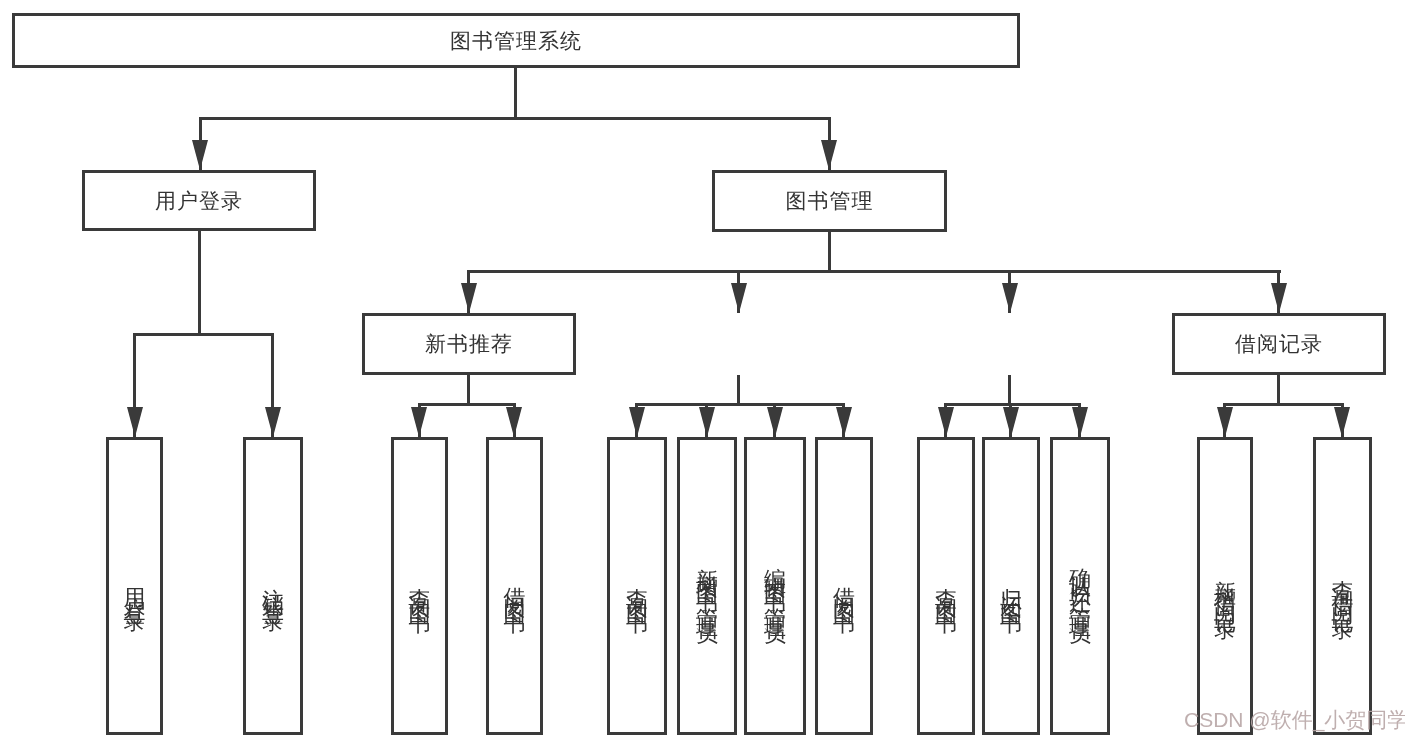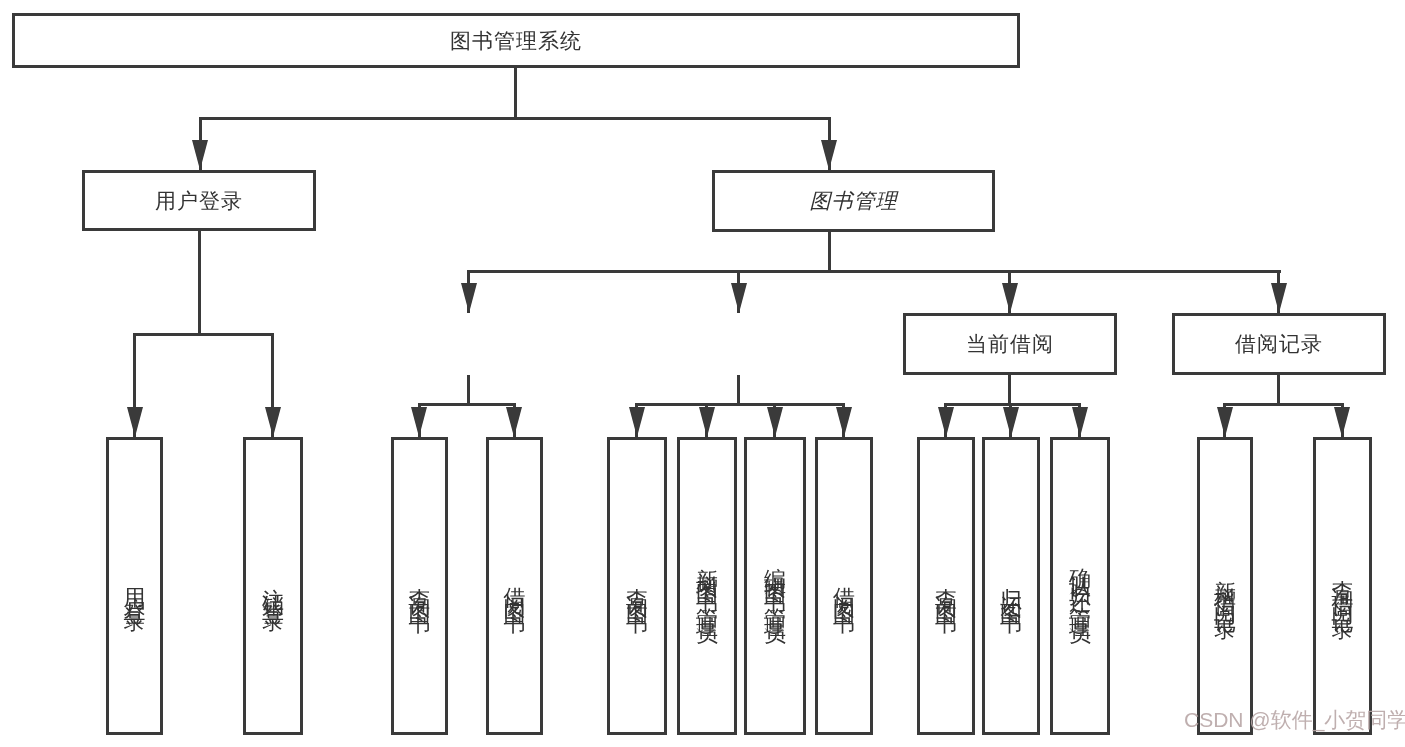--- a/index.html
+++ b/index.html
@@ -94,25 +94,25 @@
   <div class="hl" style="left:1223px;top:403px;width:120px;"></div>
   <div class="vl" style="left:1223px;top:403px;height:34px;"></div>
   <div class="arw" style="left:1217px;top:407px;"></div>
   <div class="vl" style="left:1341px;top:403px;height:34px;"></div>
   <div class="arw" style="left:1334px;top:407px;"></div>
 
   <div class="box" style="left:12px;top:13px;width:1008px;height:55px;">图书管理系统</div>
 
   <div class="box" style="left:82px;top:170px;width:234px;height:61px;">用户登录</div>
 
-  <div class="box" style="left:712px;top:170px;width:283px;height:62px;font-style:italic;">图书管理</div>
+  <div class="box" style="left:712px;top:170px;width:235px;height:62px;">图书管理</div>
+
+  <div class="box" style="left:362px;top:313px;width:214px;height:62px;">新书推荐</div>
 
 
-
-  <div class="box" style="left:903px;top:313px;width:214px;height:62px;">当前借阅</div>
 
   <div class="box" style="left:1172px;top:313px;width:214px;height:62px;">借阅记录</div>
 
   <div class="leaf" style="left:106px;top:437px;width:57px;height:298px;">
     <span>用户登录</span>
   </div>
 
   <div class="leaf" style="left:243px;top:437px;width:60px;height:298px;">
     <span>注销登录</span>
   </div>

